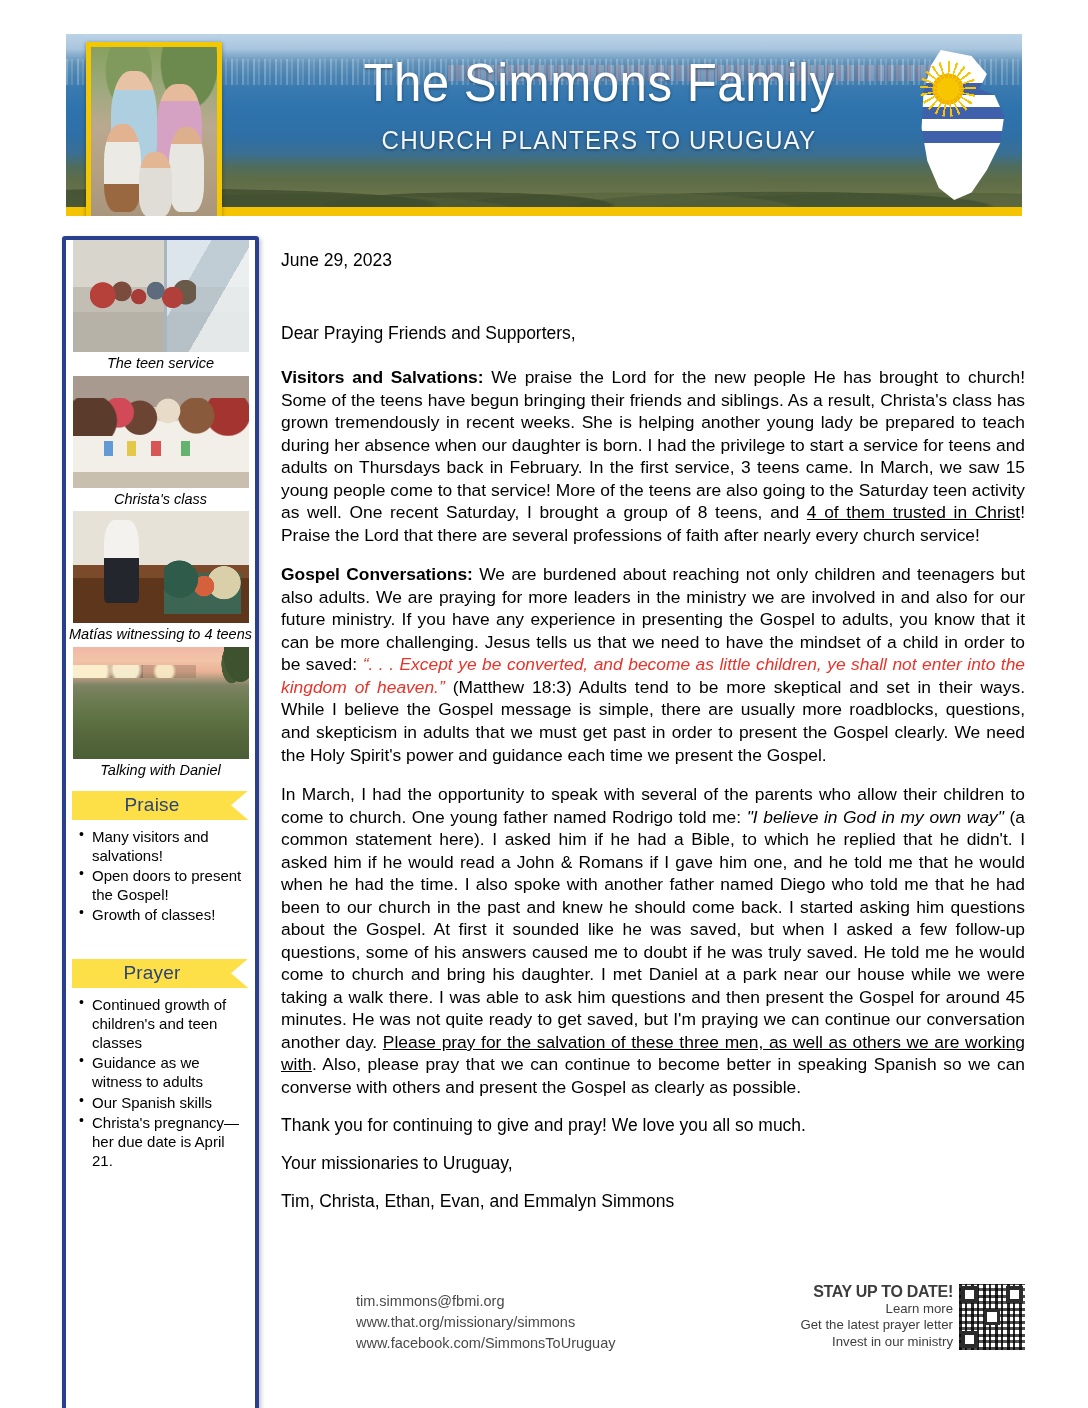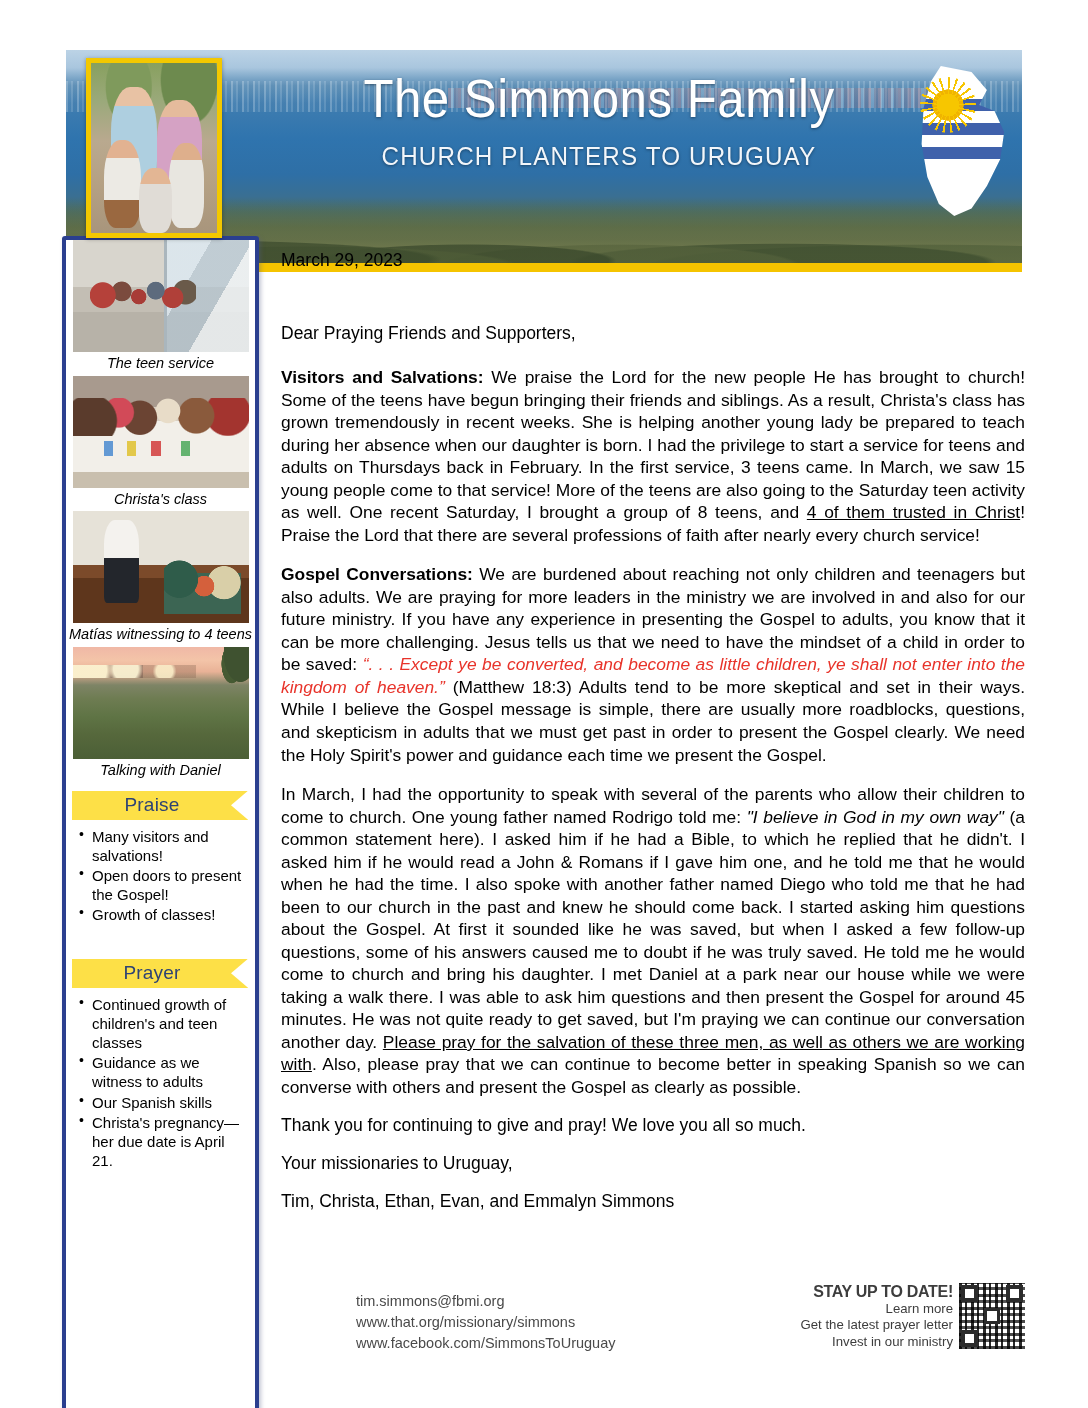--- a/index.html
+++ b/index.html
@@ -13,23 +13,23 @@
     position: relative;
     font-family: "Liberation Sans", sans-serif;
     color: #000000;
     overflow: hidden;
   }
 
   
   .header-banner {
     position: absolute;
     left: 66px;
-    top: 50px;
+    top: 34px;
     width: 956px;
-    height: 222px;
+    height: 182px;
     overflow: hidden;
   }
   .banner-bg {
     position: absolute;
     inset: 0;
     background:
       linear-gradient(180deg,
         #bcd3e6 0%,
         #a9c6de 8%,
         #5d90b8 16%,
@@ -436,21 +436,21 @@
     font-size: 14.5px;
     line-height: 1.45;
     color: #4a4a4a;
     filter: blur(0.25px);
   }
   .footer-stay {
     position: absolute;
     right: 0;
     top: 0;
     display: flex;
-    align-items: flex-start;
+    align-items: flex-end;
     gap: 6px;
   }
   .stay-text { text-align: right; color: #3d3d3d; }
   .stay-title {
     font-size: 16px;
     font-weight: bold;
     letter-spacing: -0.3px;
     line-height: 1.1;
   }
   .stay-line {
@@ -558,21 +558,21 @@
       <li>Guidance as we witness to adults</li>
       <li>Our Spanish skills</li>
       <li>Christa's pregnancy—her due date is April 21.</li>
     </ul>
 
   </div>
 </div>
 
 <div class="main">
 
-  <div class="date-line">March 29, 2023</div>
+  <div class="date-line">June 29, 2023</div>
 
   <div class="salutation">Dear Praying Friends and Supporters,</div>
 
   <p class="para"><b>Visitors and Salvations:</b><span> We praise the Lord for the new people He has brought to church! Some of the teens have begun bringing their friends and siblings. As a result, Christa's class has grown tremendously in recent weeks. She is helping another young lady be prepared to teach during her absence when our daughter is born. I had the privilege to start a service for teens and adults on Thursdays back in February. In the first service, 3 teens came. In March, we saw 15 young people come to that service! More of the teens are also going to the Saturday teen activity as well. One recent Saturday, I brought a group of 8 teens, and </span><span class="u">4 of them trusted in Christ</span><span>! Praise the Lord that there are several professions of faith after nearly every church service!</span></p>
 
   <p class="para"><b>Gospel Conversations:</b><span> We are burdened about reaching not only children and teenagers but also adults. We are praying for more leaders in the ministry we are involved in and also for our future ministry. If you have any experience in presenting the Gospel to adults, you know that it can be more challenging. Jesus tells us that we need to have the mindset of a child in order to be saved: </span><span class="scripture">“. . . Except ye be converted, and become as little children, ye shall not enter into the kingdom of heaven.”</span><span> (Matthew 18:3) Adults tend to be more skeptical and set in their ways. While I believe the Gospel message is simple, there are usually more roadblocks, questions, and skepticism in adults that we must get past in order to present the Gospel clearly. We need the Holy Spirit's power and guidance each time we present the Gospel.</span></p>
 
   <p class="para"><span>In March, I had the opportunity to speak with several of the parents who allow their children to come to church. One young father named Rodrigo told me: </span><span class="quote-it">"I believe in God in my own way"</span><span> (a common statement here). I asked him if he had a Bible, to which he replied that he didn't. I asked him if he would read a John &amp; Romans if I gave him one, and he told me that he would when he had the time. I also spoke with another father named Diego who told me that he had been to our church in the past and knew he should come back. I started asking him questions about the Gospel. At first it sounded like he was saved, but when I asked a few follow-up questions, some of his answers caused me to doubt if he was truly saved. He told me he would come to church and bring his daughter. I met Daniel at a park near our house while we were taking a walk there. I was able to ask him questions and then present the Gospel for around 45 minutes. He was not quite ready to get saved, but I'm praying we can continue our conversation another day. </span><span class="u">Please pray for the salvation of these three men, as well as others we are working with</span><span>. Also, please pray that we can continue to become better in speaking Spanish so we can converse with others and present the Gospel as clearly as possible.</span></p>
 
   <p class="closing">Thank you for continuing to give and pray! We love you all so much.</p>

